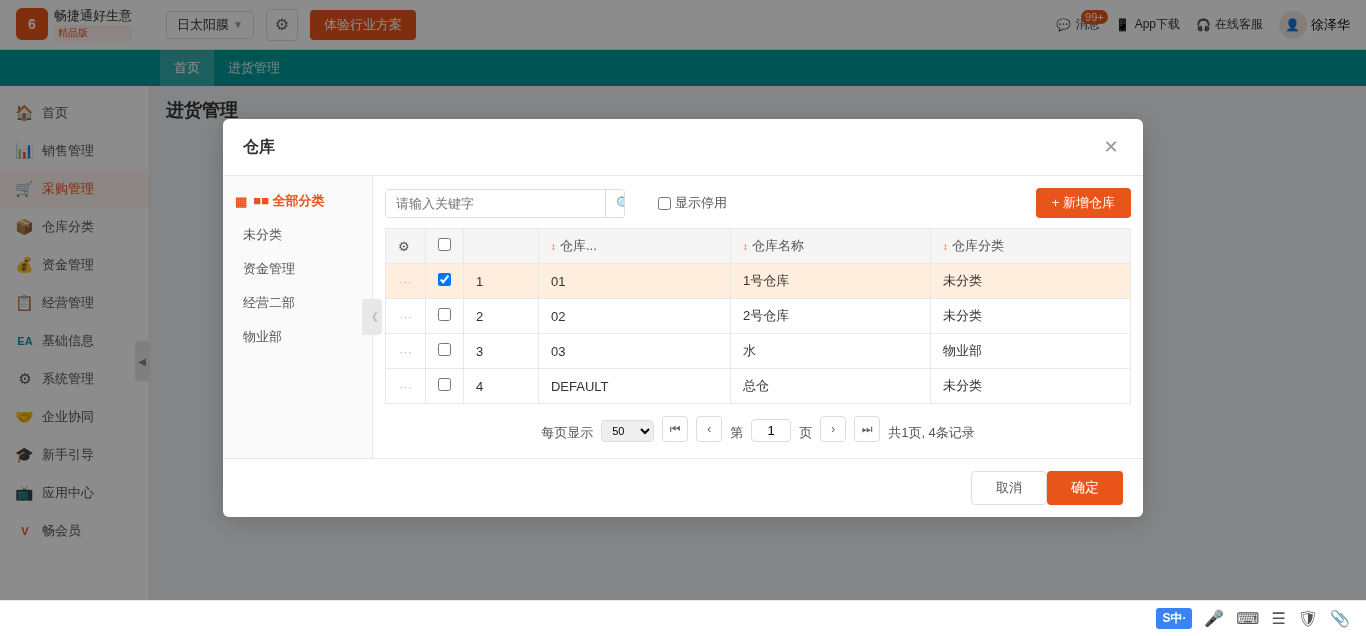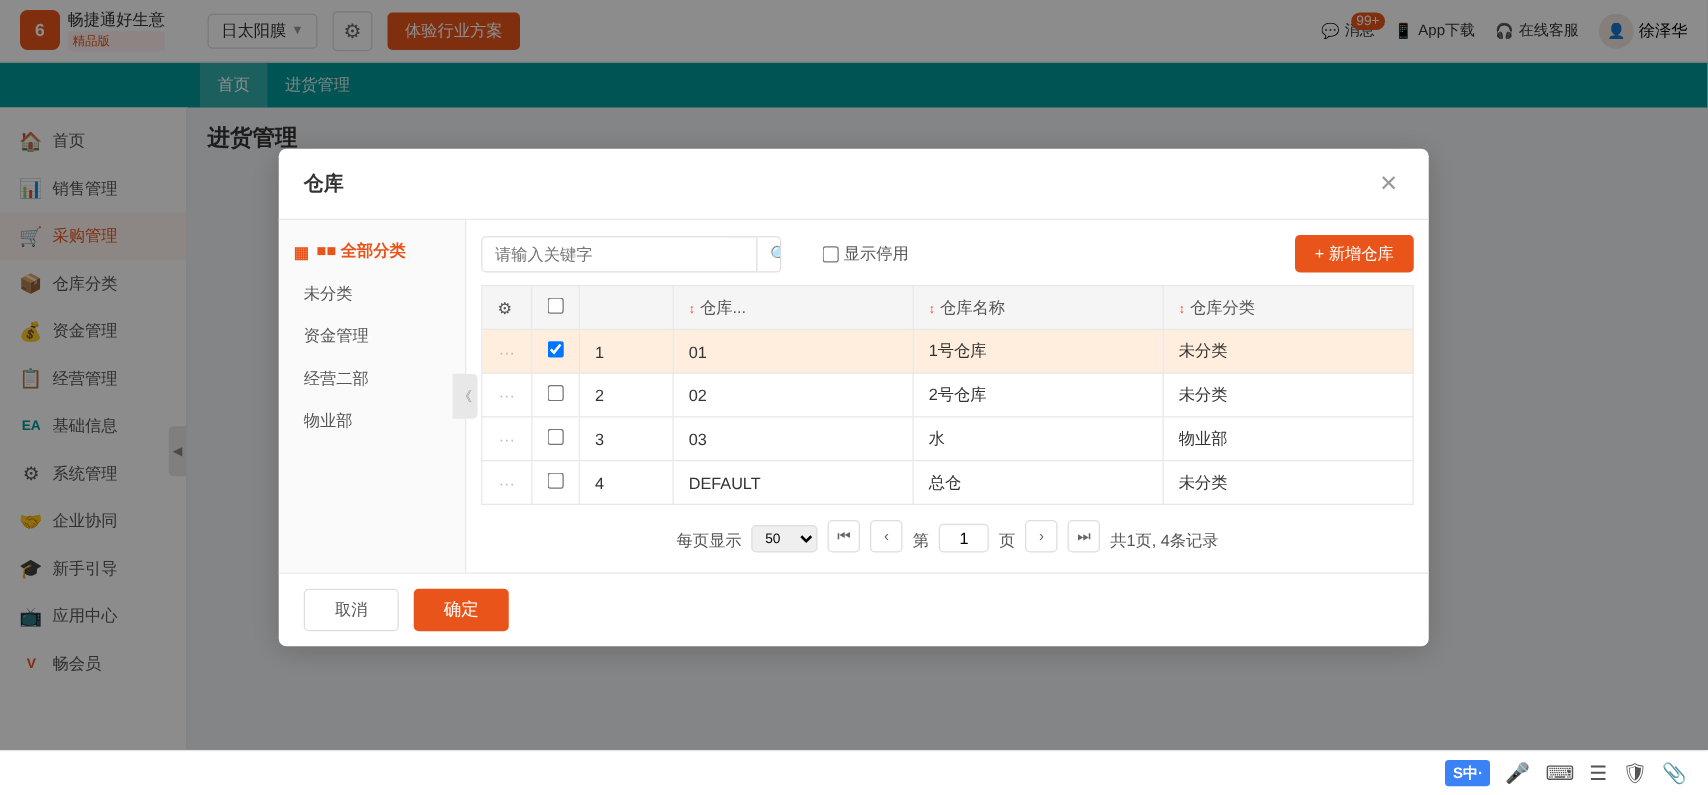--- a/index.html
+++ b/index.html
@@ -380,22 +380,21 @@
       font-size: 13px;
       font-family: inherit;
     }
     .total-info { color: #555; }
 
     
     .modal-footer {
       padding: 12px 20px;
       border-top: 1px solid #e8e8e8;
       display: flex;
-      justify-content: flex-start;
-      gap: 12px;
+      justify-content: flex-end;
     }
     .cancel-btn {
       background: #fff;
       border: 1px solid #ddd;
       border-radius: 4px;
       padding: 7px 24px;
       cursor: pointer;
       font-size: 13px;
       font-family: inherit;
       color: #555;

